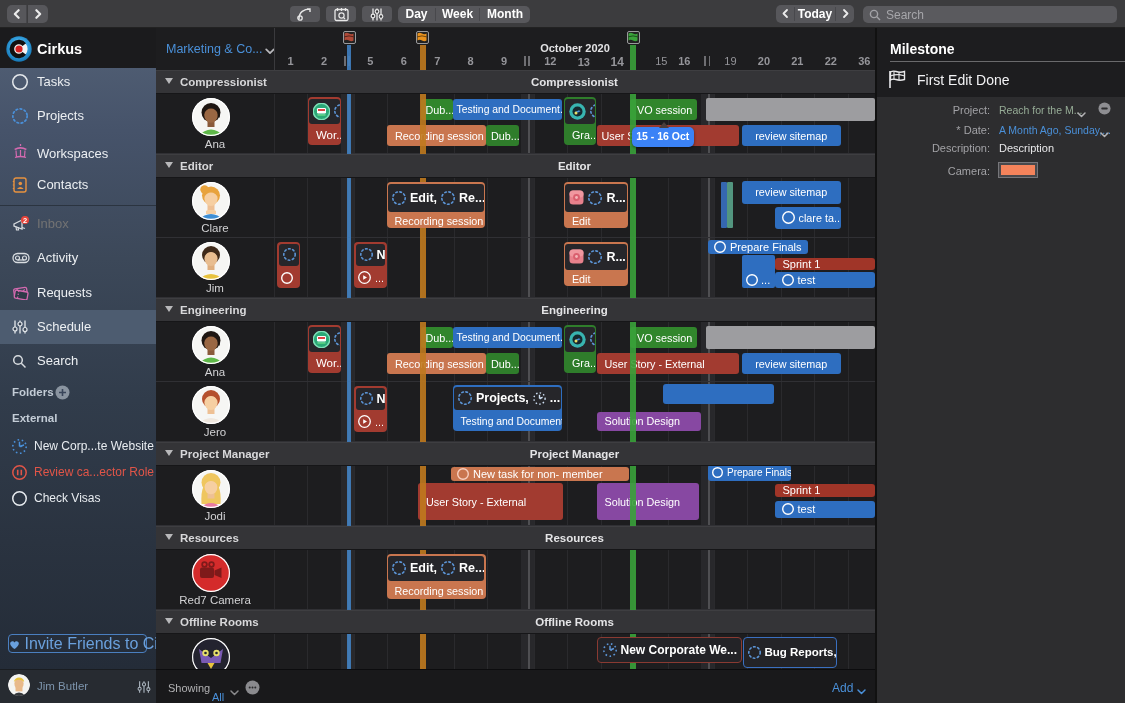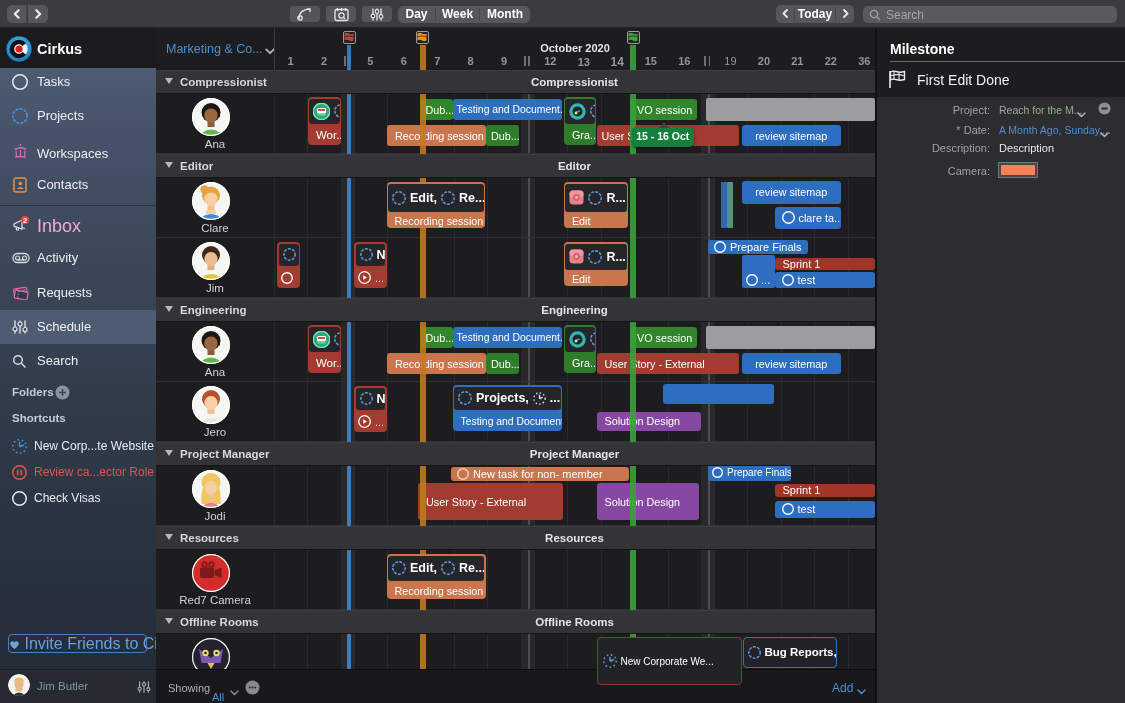--- a/index.html
+++ b/index.html
@@ -106,21 +106,21 @@
 <div class="ab" style="left:37px;top:176.9px;color:#eceff2;font-size:13px">Contacts</div>
 <div class="ab" style="left:12px;top:215.0px;width:20px;height:18px;display:flex;align-items:center">
     <svg width="18" height="17" viewBox="0 0 18 17" style="flex:none">
       <path d="M2 8 L10 4 L10 13 L2 10 Z" fill="none" stroke="#d8dce0" stroke-width="1.3"></path>
       <path d="M10 5.5 L13 4.5 M10 11.5 L13 12.5" stroke="#d8dce0" stroke-width="1.2"></path>
       <path d="M4 10.5 L4.5 14 L6.5 14 L6 11.2" fill="none" stroke="#d8dce0" stroke-width="1.2"></path>
       <circle cx="13" cy="4" r="4" fill="#e8443a"></circle>
       <text x="13" y="6.8" font-size="7.5" font-weight="bold" fill="#fff" text-anchor="middle" font-family="Liberation Sans">2</text>
     </svg>
   </div>
-<div class="ab" style="left:37px;top:216.0px;color:#f9a8d4;font-size:18px">Inbox</div>
+<div class="ab" style="left:37px;top:216.0px;color:#737373;font-size:13px">Inbox</div>
 <div class="ab" style="left:12px;top:249.3px;width:20px;height:18px;display:flex;align-items:center">
     <svg width="18" height="14" viewBox="0 0 18 14" style="flex:none">
       <rect x="1" y="2.5" width="16" height="9" rx="4.5" fill="none" stroke="#d8dce0" stroke-width="1.3"></rect>
       <circle cx="5.5" cy="7" r="2" fill="none" stroke="#d8dce0" stroke-width="1.2"></circle>
       <circle cx="12.5" cy="7" r="2" fill="none" stroke="#d8dce0" stroke-width="1.2"></circle>
       <path d="M5.5 9 L12.5 9" stroke="#d8dce0" stroke-width="1.2"></path>
     </svg>
   </div>
 <div class="ab" style="left:37px;top:250.3px;color:#eceff2;font-size:13px">Activity</div>
 <div class="ab" style="left:12px;top:283.6px;width:20px;height:18px;display:flex;align-items:center">
@@ -152,21 +152,21 @@
       <path d="M9.3 9.3 L13.5 13.5" stroke="#d8dce0" stroke-width="1.5"></path>
     </svg>
   </div>
 <div class="ab" style="left:37px;top:353.2px;color:#eceff2;font-size:13px">Search</div>
 <div class="ab" style="left:0.0px;top:204.5px;width:156.0px;height:1.0px;background:#2b3440"></div>
 <div class="ab" style="left:12px;top:386px;color:#c3ccd6;font-size:11.5px;font-weight:bold">Folders</div>
 <div class="ab" style="left:55px;top:385px;width:15px;height:15px"><svg width="15" height="15" viewBox="0 0 15 15">
       <circle cx="7.5" cy="7.5" r="7" fill="#8a94a0"></circle>
       <path d="M7.5 4 V11 M4 7.5 H11" stroke="#39455a" stroke-width="1.6"></path>
     </svg></div>
-<div class="ab" style="left:12px;top:412px;color:#c3ccd6;font-size:11.5px;font-weight:bold">Shortcuts</div>
+<div class="ab" style="left:12px;top:412px;color:#c3ccd6;font-size:11.5px;font-weight:bold">External</div>
 <div class="ab" style="left:12px;top:439px;width:15px;height:15px"><svg width="15" height="15" viewBox="0 0 15 15" style="flex:none">
       <circle cx="7.5" cy="7.5" r="6.7" fill="none" stroke="#4a90d9" stroke-width="1.6" stroke-dasharray="1.6 2.6"></circle>
       <path d="M7.5 7.5 L7.5 2.8 M7.5 7.5 L12.0 6.0" stroke="#4a90d9" stroke-width="1.5"></path>
       <path d="M7.5 7.5 L12.2 5.5 L9.0 8.5 Z" fill="#4a90d9"></path>
     </svg></div>
 <div class="ab" style="left:34px;top:439px;color:#e8ecf0;font-size:12px">New Corp...te Website</div>
 <div class="ab" style="left:12px;top:465px;width:15px;height:15px"><svg width="15" height="15" viewBox="0 0 15 15">
       <circle cx="7.5" cy="7.5" r="6.7" fill="none" stroke="#e05548" stroke-width="1.5"></circle>
       <path d="M5.7 4.7 V10.3 M9.3 4.7 V10.3" stroke="#e05548" stroke-width="1.6"></path>
     </svg></div>
@@ -207,21 +207,21 @@
 <div class="ab" style="left:353.6px;top:55px;width:33.5px;text-align:center;color:#95959a;font-size:11px;font-weight:bold">5</div>
 <div class="ab" style="left:387.0px;top:55px;width:33.5px;text-align:center;color:#95959a;font-size:11px;font-weight:bold">6</div>
 <div class="ab" style="left:420.5px;top:55px;width:33.5px;text-align:center;color:#95959a;font-size:11px;font-weight:bold">7</div>
 <div class="ab" style="left:453.9px;top:55px;width:33.5px;text-align:center;color:#95959a;font-size:11px;font-weight:bold">8</div>
 <div class="ab" style="left:487.4px;top:55px;width:33.5px;text-align:center;color:#95959a;font-size:11px;font-weight:bold">9</div>
 <div class="ab" style="left:524.2px;top:56px;width:1.8px;height:10px;background:#6e6e72"></div>
 <div class="ab" style="left:528.4px;top:56px;width:1.8px;height:10px;background:#6e6e72"></div>
 <div class="ab" style="left:533.6px;top:55px;width:33.5px;text-align:center;color:#95959a;font-size:11px;font-weight:bold">12</div>
 <div class="ab" style="left:567.1px;top:56px;width:33.5px;text-align:center;color:#95959a;font-size:11px;font-weight:bold">13</div>
 <div class="ab" style="left:600.5px;top:55px;width:33.5px;text-align:center;color:#95959a;font-size:12px;font-weight:bold">14</div>
-<div class="ab" style="left:634.0px;top:55px;width:33.5px;text-align:center;color:#95959a;font-size:11px;font-weight:bold">15</div>
+<div class="ab" style="left:634.0px;top:55px;width:33.5px;text-align:right;color:#95959a;font-size:11px;font-weight:normal">15</div>
 <div class="ab" style="left:667.5px;top:55px;width:33.5px;text-align:center;color:#95959a;font-size:11px;font-weight:bold">16</div>
 <div class="ab" style="left:704.3px;top:56px;width:1.8px;height:10px;background:#6e6e72"></div>
 <div class="ab" style="left:708.5px;top:56px;width:1.8px;height:10px;background:#6e6e72"></div>
 <div class="ab" style="left:713.7px;top:55px;width:33.5px;text-align:center;color:#95959a;font-size:11px;font-weight:normal">19</div>
 <div class="ab" style="left:747.2px;top:55px;width:33.5px;text-align:center;color:#95959a;font-size:11px;font-weight:bold">20</div>
 <div class="ab" style="left:780.6px;top:55px;width:33.5px;text-align:center;color:#95959a;font-size:11px;font-weight:bold">21</div>
 <div class="ab" style="left:814.1px;top:55px;width:33.5px;text-align:center;color:#95959a;font-size:11px;font-weight:bold">22</div>
 <div class="ab" style="left:847.5px;top:55px;width:33.5px;text-align:center;color:#95959a;font-size:11px;font-weight:bold">36</div>
 <div class="ab" style="left:273.9px;top:70px;width:1px;height:599px;background:#2a2a2d"></div>
 <div class="ab" style="left:307.3px;top:70px;width:1px;height:599px;background:#2a2a2d"></div>
@@ -723,21 +723,21 @@
       <svg width="14" height="14" viewBox="0 0 14 14" style="flex:none">
         <circle cx="7.0" cy="7.0" r="6.2" fill="none" stroke="#5b93d4" stroke-width="1.6" stroke-dasharray="1.6 2.6" stroke-linecap="round"></circle>
       </svg>
       <span style="width:4px;flex:none"></span>
       <b>Re...</b>
     </div>
 <div style="position:absolute;left:0;top:28.5px;right:0;bottom:0;display:flex;align-items:center;padding-left:4px;color:#fff;font-size:10.8px;white-space:nowrap;overflow:hidden">
       <span style="margin-left:4px">Recording session</span>
     </div>
 </div>
-<div class="ab" style="left:596.5px;top:637.0px;width:145.0px;height:48px;z-index:7;background:#232327;border:1.5px solid #8a3a32;border-radius:4px;display:flex;align-items:center;padding-left:5px;color:#fff;font-weight:normal;font-size:10px;white-space:nowrap;overflow:hidden">
+<div class="ab" style="left:596.5px;top:637.0px;width:145.0px;height:26px;z-index:7;background:#232327;border:1.5px solid #8a3a32;border-radius:4px;display:flex;align-items:center;padding-left:5px;color:#fff;font-weight:bold;font-size:12px;white-space:nowrap;overflow:hidden">
     <svg width="14" height="14" viewBox="0 0 14 14" style="flex:none">
       <circle cx="7.0" cy="7.0" r="6.2" fill="none" stroke="#5b93d4" stroke-width="1.6" stroke-dasharray="1.6 2.6"></circle>
       <path d="M7.0 7.0 L7.0 2.8 M7.0 7.0 L11.0 5.5" stroke="#5b93d4" stroke-width="1.5"></path>
       <path d="M7.0 7.0 L11.2 5.0 L8.5 8.0 Z" fill="#5b93d4"></path>
     </svg>
     <span style="margin-left:4px">New Corporate We...</span>
   </div>
 <div class="ab" style="left:742.5px;top:637.0px;width:94.5px;height:30.5px;z-index:7;background:#232327;border:1.5px solid #3a6fc0;border-radius:4px;display:flex;align-items:center;padding-left:4px;color:#fff;font-weight:bold;font-size:11.5px;white-space:nowrap;overflow:hidden">
     <svg width="13" height="13" viewBox="0 0 13 13" style="flex:none">
       <circle cx="6.5" cy="6.5" r="5.7" fill="none" stroke="#5b93d4" stroke-width="1.6" stroke-dasharray="1.6 2.6" stroke-linecap="round"></circle>
@@ -758,21 +758,21 @@
       <path d="M0.5 1.5 Q2.5 0.2 5 1.5 Q7.5 2.8 9.5 1.5 L9.5 8.5 Q7.5 9.8 5 8.5 Q2.5 7.2 0.5 8.5 Z" fill="#e8921e"></path>
       <path d="M0.5 4.8 Q5 3 9.5 4.8" stroke="#0008" stroke-width="1" fill="none"></path>
     </svg>
   </div>
 <div class="ab" style="left:626.5px;top:31px;width:13px;height:13px;background:#222;border:1.5px solid #9a9a9c;border-radius:2px;z-index:6">
     <svg width="10" height="10" style="display:block" viewBox="0 0 10 10">
       <path d="M0.5 1.5 Q2.5 0.2 5 1.5 Q7.5 2.8 9.5 1.5 L9.5 8.5 Q7.5 9.8 5 8.5 Q2.5 7.2 0.5 8.5 Z" fill="#3aa23a"></path>
       <path d="M0.5 4.8 Q5 3 9.5 4.8" stroke="#0008" stroke-width="1" fill="none"></path>
     </svg>
   </div>
-<div class="ab" style="left:632px;top:127px;width:61.5px;height:19.5px;z-index:9;background:#15803d;border-radius:5px;color:#fff;font-size:10.5px;font-weight:bold;text-align:center;line-height:19.5px;box-shadow:0 1px 3px rgba(0,0,0,0.5)">15 - 16 Oct</div>
+<div class="ab" style="left:632px;top:127px;width:61.5px;height:19.5px;z-index:9;background:#3b82f6;border-radius:5px;color:#fff;font-size:10.5px;font-weight:bold;text-align:center;line-height:19.5px;box-shadow:0 1px 3px rgba(0,0,0,0.5)">15 - 16 Oct</div>
 <div class="ab" style="left:659px;top:122px;width:0;height:0;z-index:9;border-left:5px solid transparent;border-right:5px solid transparent;border-bottom:6px solid #4b3f3d"></div>
 <div class="ab" style="left:156.0px;top:669.0px;width:719.0px;height:34.0px;background:#19191b;border-top:1px solid #0c0c0e"></div>
 <div class="ab" style="left:168px;top:682px;color:#b2b2b4;font-size:11px">Showing</div>
 <div class="ab" style="left:212px;top:691px;color:#4a90d9;font-size:11px">All</div>
 <div class="ab" style="left:229px;top:683px"><svg width="11" height="11" viewBox="0 0 11 11" style="vertical-align:middle">
       <polyline points="2,4 5.5,7.5 9,4" fill="none" stroke="#8a8a8c" stroke-width="1.5" stroke-linecap="round" stroke-linejoin="round" transform="rotate(0 5.5 5.5)"></polyline>
     </svg></div>
 <div class="ab" style="left:245px;top:680px;width:15px;height:15px"><svg width="15" height="15" viewBox="0 0 15 15">
       <circle cx="7.5" cy="7.5" r="7" fill="#8a8a8e"></circle>
       <circle cx="4.7" cy="7.5" r="1" fill="#2a2a2c"></circle>

